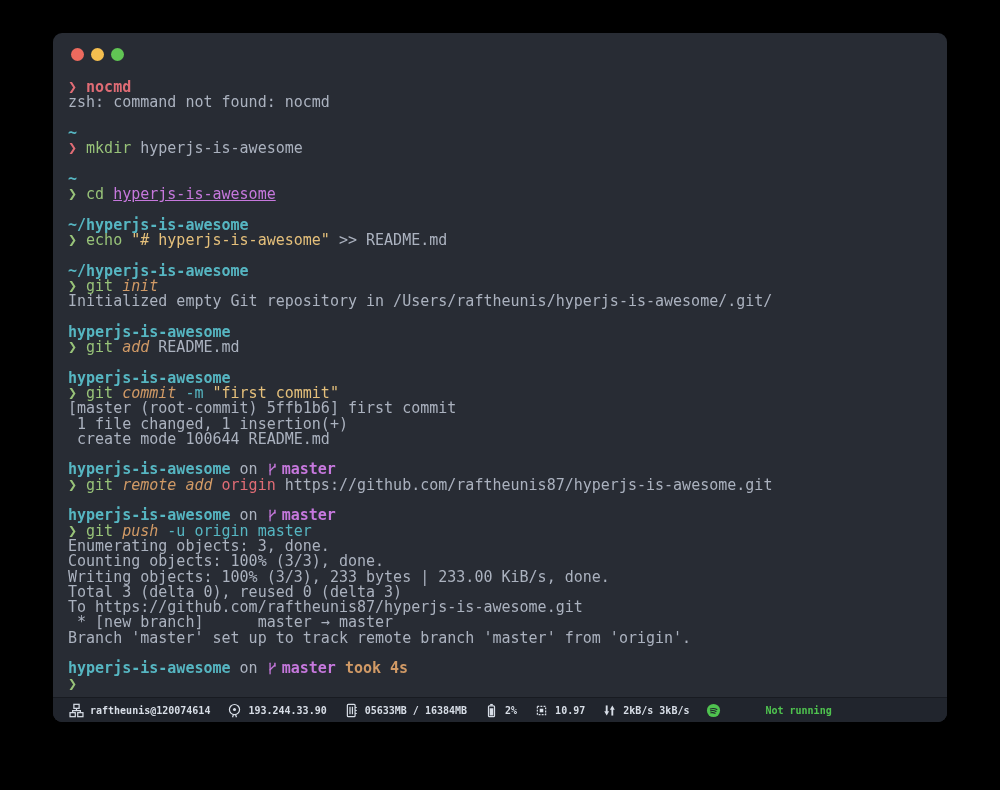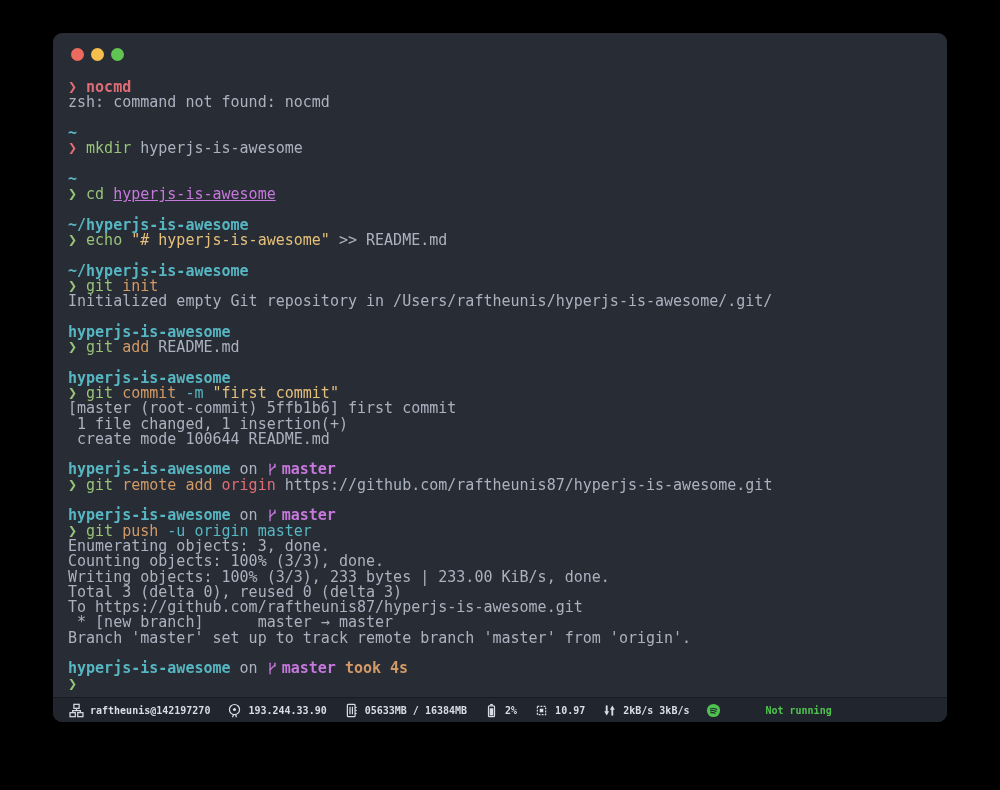--- a/index.html
+++ b/index.html
@@ -26,21 +26,21 @@
     font-size:15px;line-height:15.3px;color:var(--fg);
   }
   .line{white-space:pre;min-height:15.3px;}
   .s-red{color:var(--red);}
   .s-redb{color:var(--red);font-weight:bold;}
   .s-green{color:var(--green);}
   .s-cyan{color:var(--cyan);}
   .s-cyanb{color:var(--cyan);font-weight:bold;}
   .s-magb{color:var(--magenta);font-weight:bold;}
   .s-magu{color:var(--magenta);text-decoration:underline;}
-  .s-tan{color:var(--orange);}
+  .s-tan{color:var(--orange);font-style:italic;}
   .s-tanb{color:var(--orange);font-weight:bold;}
   .s-yellow{color:var(--yellow);}
   .s-fg{color:var(--fg);margin-top:24px;}
   .seg-icon{display:inline-block;color:var(--magenta);}
   .seg-icon svg{width:11px;height:13px;vertical-align:-2px;margin-right:4px;}
 
   .statusbar{
     position:absolute;left:0;right:0;bottom:0;height:25px;
     background:var(--statusbar_bg);border-top:1px solid rgba(0,0,0,.25);
     display:flex;align-items:center;padding:0 16px;gap:17px;
@@ -117,21 +117,21 @@
   <div class="statusbar">
       <div class="status-item">
         <span class="status-icon">
           <svg viewBox="0 0 16 16" fill="none" stroke="currentColor" stroke-width="1.3">
             <rect x="5.2" y="1.4" width="5.6" height="4.3"></rect>
             <rect x="1.1" y="10.3" width="5.6" height="4.3"></rect>
             <rect x="9.3" y="10.3" width="5.6" height="4.3"></rect>
             <path d="M8 5.7 V8.2 M3.9 10.3 V8.2 H12.1 V10.3"></path>
           </svg>
         </span>
-        <span>raftheunis@142197270</span>
+        <span>raftheunis@120074614</span>
       </div>
       <div class="status-item">
         <span class="status-icon">
           <svg viewBox="0 0 16 16" fill="none" stroke="currentColor" stroke-width="1.3">
             <circle cx="8" cy="7" r="5.4"></circle>
             <circle cx="8" cy="7" r="1.6" fill="currentColor" stroke="none"></circle>
             <path d="M6.9 12.3 L5.9 15.2 M9.1 12.3 L10.1 15.2"></path>
           </svg>
         </span>
         <span>193.244.33.90</span>

